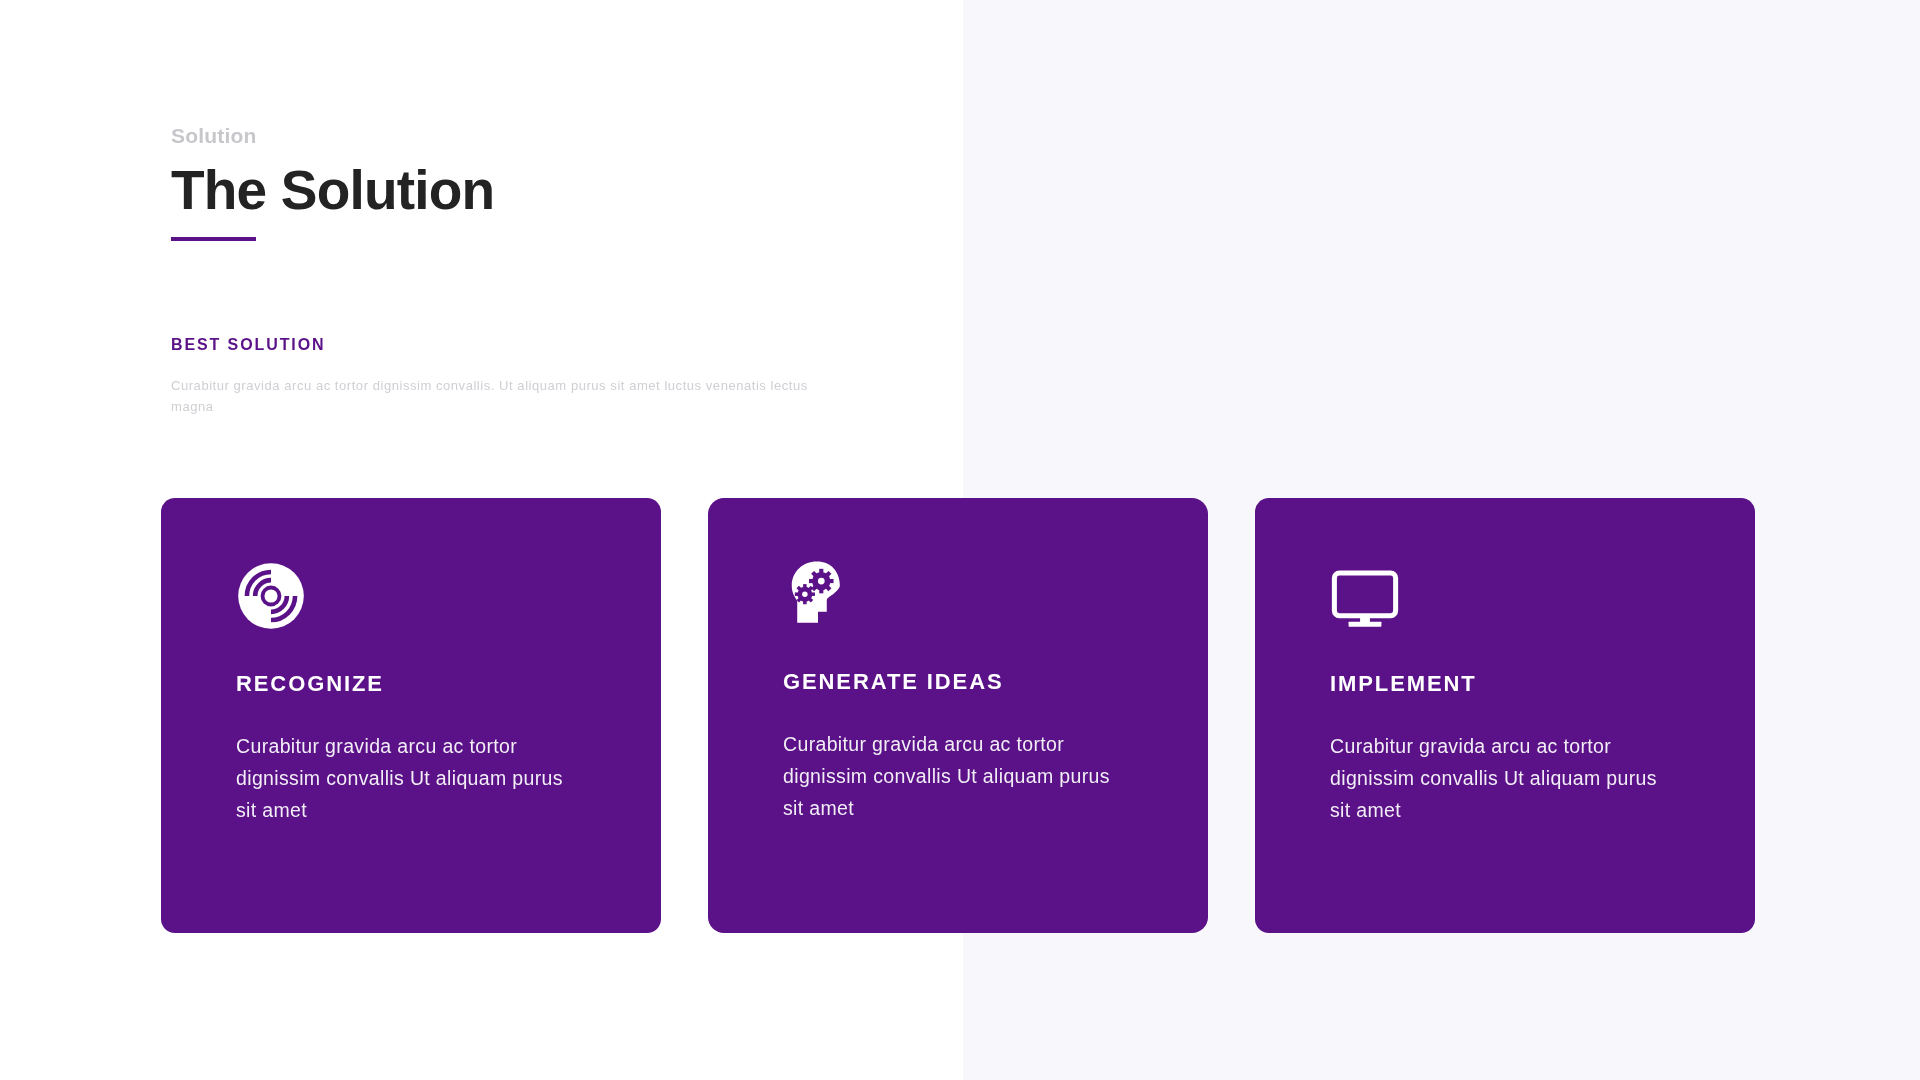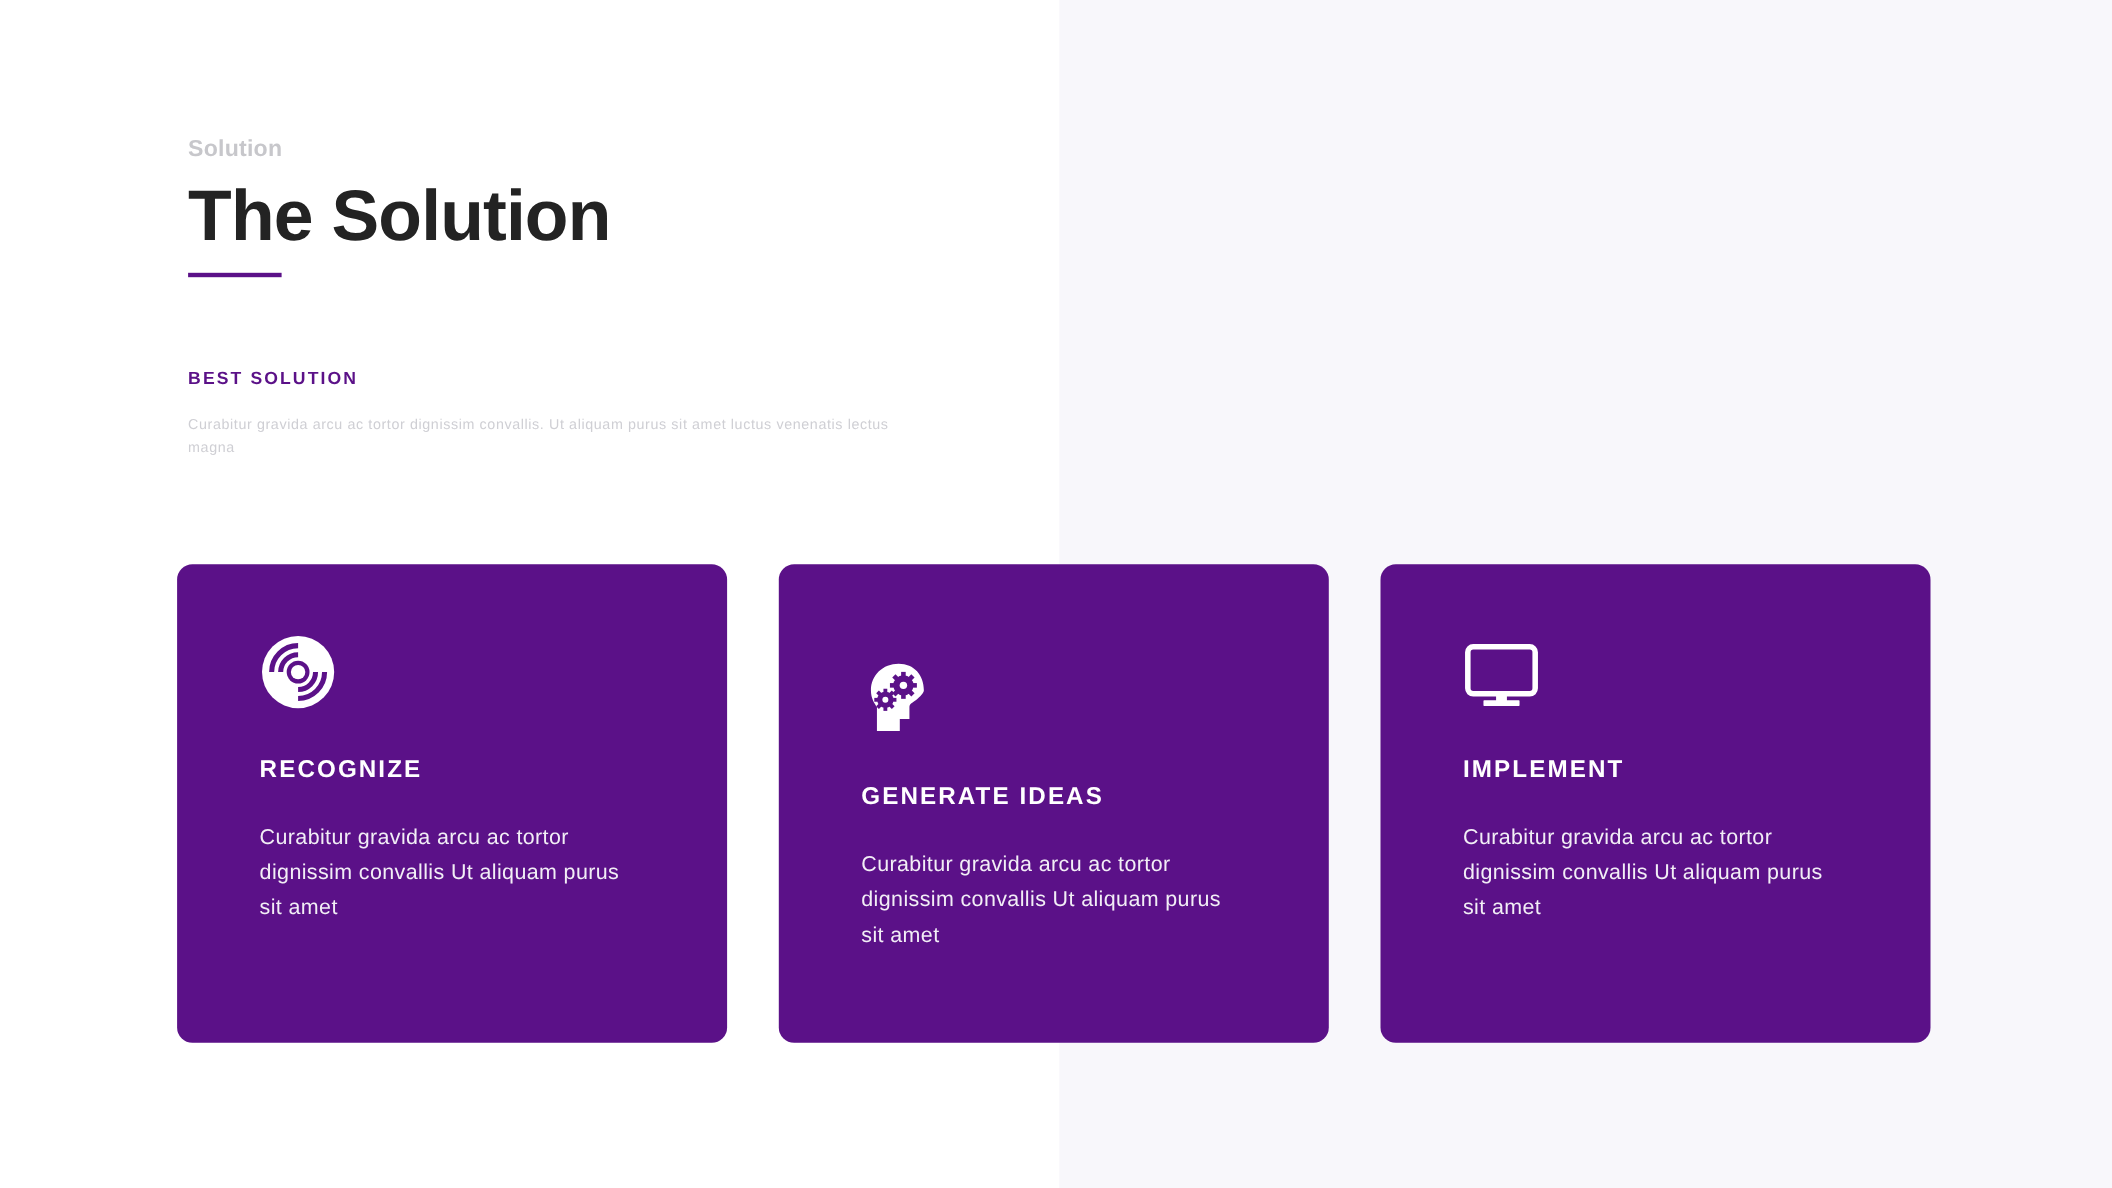--- a/index.html
+++ b/index.html
@@ -38,21 +38,21 @@
   }
   #eyebrow {
     font-size: 21px;
     color: #c7c7cb;
     font-weight: 700;
     letter-spacing: 0.2px;
     line-height: 1;
   }
   #page-title {
     margin-top: 15px;
-    font-size: 65px;
+    font-size: 55px;
     font-weight: 700;
     color: #232323;
     letter-spacing: -0.8px;
     line-height: 1.08;
   }
   #title-accent {
     margin-top: 17px;
     width: 85px;
     height: 4px;
     background: #5b1188;
@@ -78,21 +78,21 @@
     color: #cfcfd4;
     line-height: 1.62;
     letter-spacing: 0.55px;
     font-weight: 400;
   }
 
   
   #cards-row {
     position: absolute;
     left: 161px;
-    top: 513px;
+    top: 498px;
     width: 1600px;
     display: flex;
     gap: 47px;
   }
   .card {
     width: 500px;
     height: 435px;
     background: #5b1188;
     border-radius: 14px;
     box-sizing: border-box;
@@ -115,21 +115,21 @@
   .card-text {
     margin-top: 36px;
     width: 352px;
     font-size: 19.5px;
     color: #f2eef6;
     line-height: 1.63;
     letter-spacing: 0.35px;
     font-weight: 400;
   }
   
-  #card-generate-ideas { padding-top: 86px; }
+  #card-generate-ideas { padding-top: 59px; border-radius: 16px; }
   #card-generate-ideas .card-title { margin-top: 44px; }
 </style>
 </head>
 <body>
 
 <div id="bg-left"></div>
 <div id="bg-right"></div>
 
 <div id="header-block">
   <div id="eyebrow">Solution</div>

